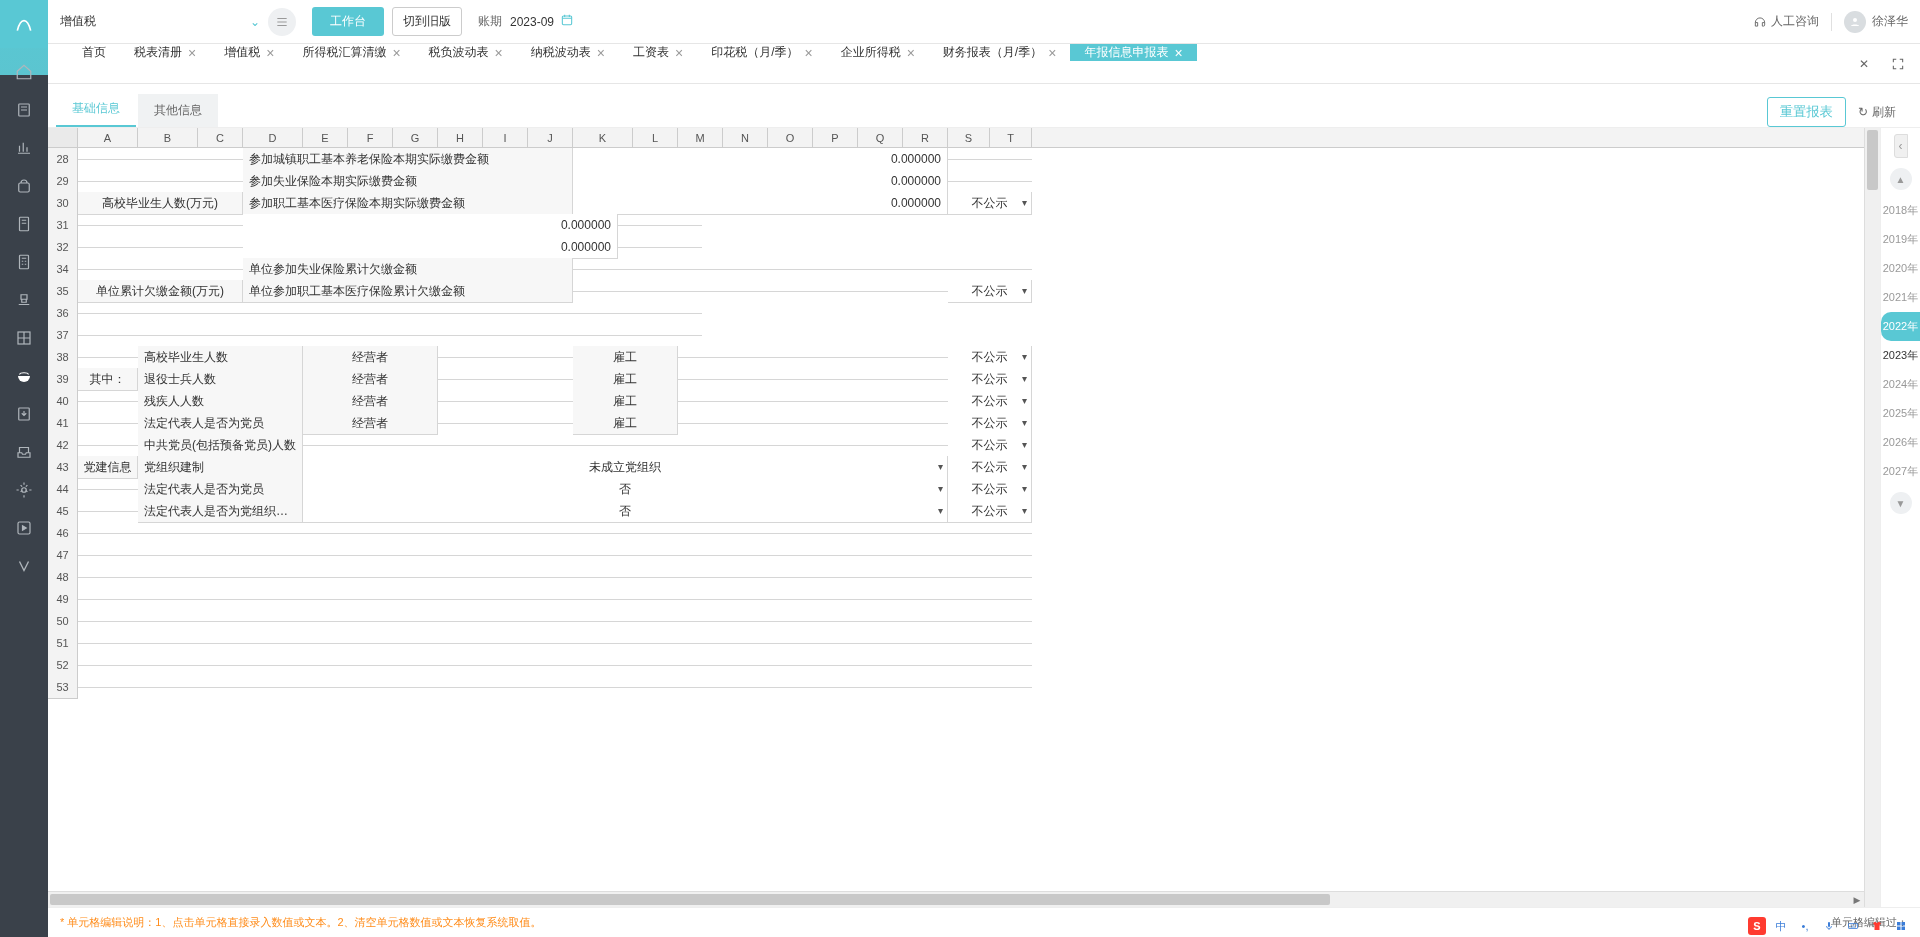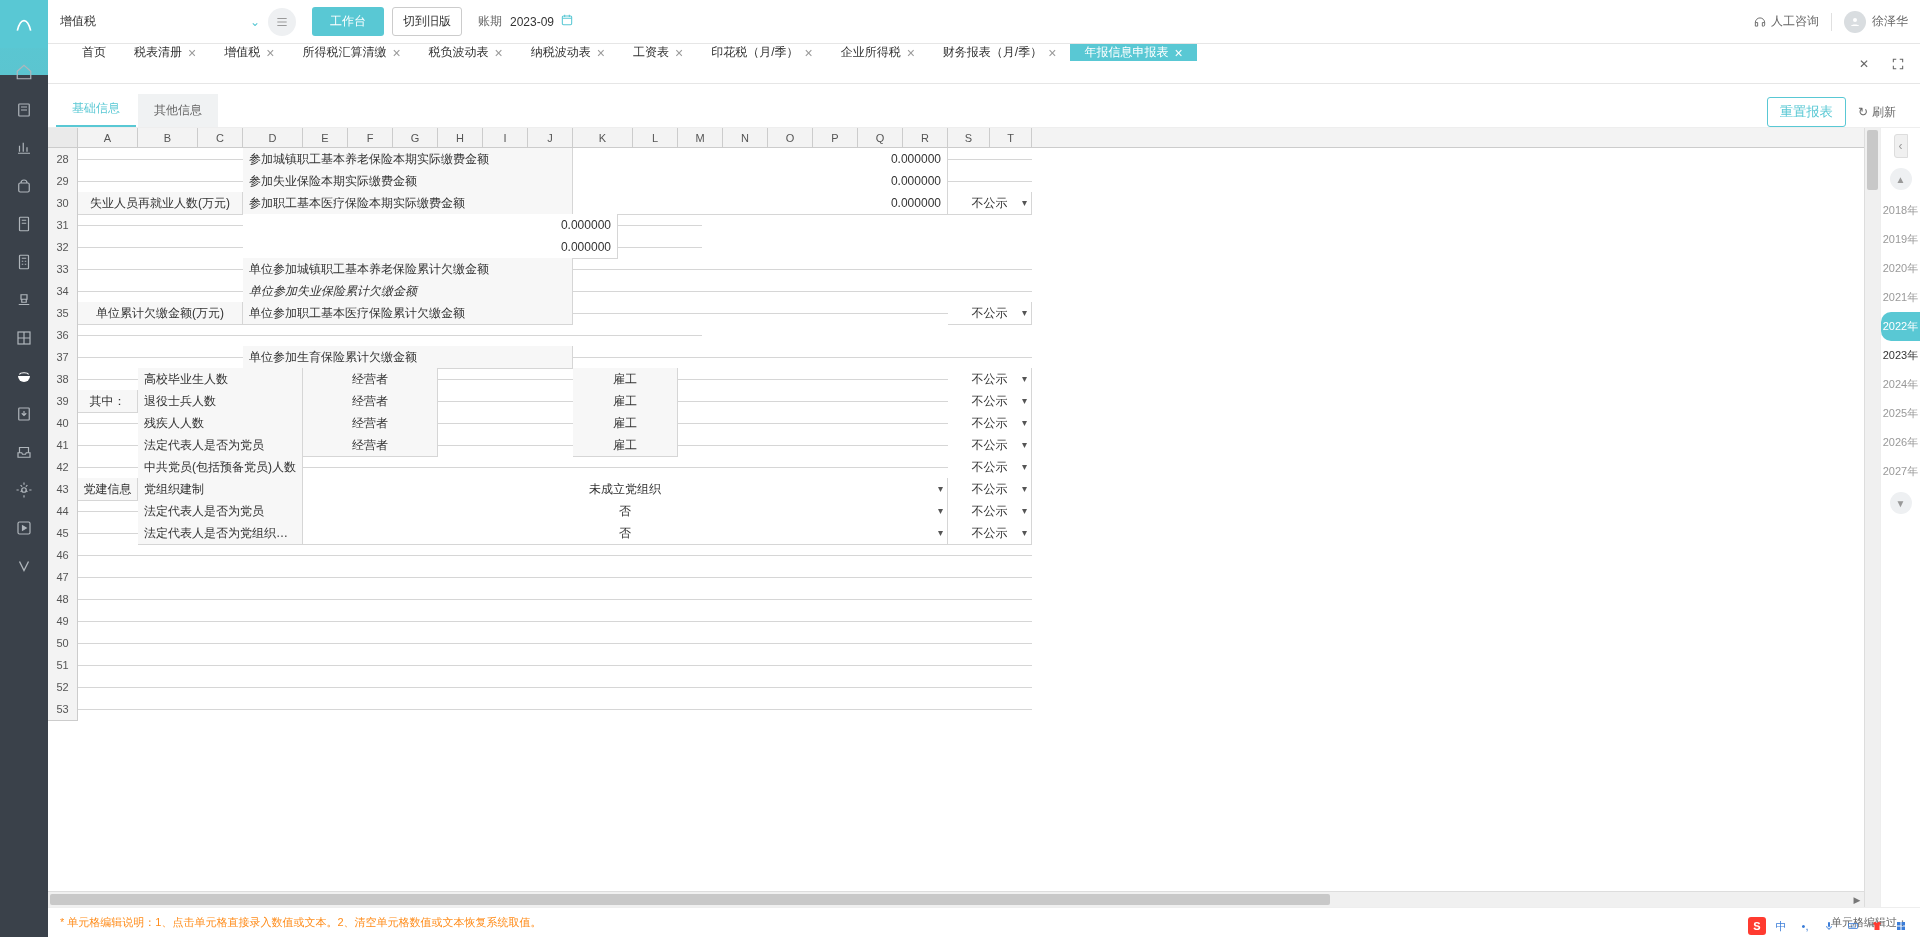--- a/index.html
+++ b/index.html
@@ -336,68 +336,60 @@
               </div>
               <div class="sheet-row">
                 <div class="row-header">29</div>
                 <div class="cell label-cell" style="width: 165px;"></div>
                 <div class="cell label-cell-left" style="width: 330px;">参加失业保险本期实际缴费金额</div>
                 <div class="cell num-cell" style="width: 375px;">0.000000</div>
                 <div class="cell center" style="width: 84px;"></div>
               </div>
               <div class="sheet-row">
                 <div class="row-header">30</div>
-                <div class="cell label-cell" style="width: 165px;">失业人员再就业人数(万元)</div>
+                <div class="cell label-cell" style="width: 165px;">高校毕业生人数(万元)</div>
                 <div class="cell label-cell-left" style="width: 330px;">参加职工基本医疗保险本期实际缴费金额</div>
                 <div class="cell num-cell" style="width: 375px;">0.000000</div>
                 <div class="cell dropdown-cell" style="width: 84px;">不公示</div>
               </div>
               <div class="sheet-row">
                 <div class="row-header">31</div>
                 <div class="cell label-cell" style="width: 165px;"></div>
                 <div class="cell num-cell" style="width: 375px;">0.000000</div>
                 <div class="cell center" style="width: 84px;"></div>
               </div>
               <div class="sheet-row">
                 <div class="row-header">32</div>
                 <div class="cell label-cell" style="width: 165px;"></div>
                 <div class="cell num-cell" style="width: 375px;">0.000000</div>
                 <div class="cell center" style="width: 84px;"></div>
               </div>
               <div class="sheet-row">
-                <div class="row-header">33</div>
-                <div class="cell label-cell" style="width: 165px;"></div>
-                <div class="cell label-cell-left" style="width: 330px;">单位参加城镇职工基本养老保险累计欠缴金额</div>
-                <div class="cell num-cell" style="width: 375px;"></div>
-                <div class="cell center" style="width: 84px;"></div>
-              </div>
-              <div class="sheet-row">
                 <div class="row-header">34</div>
                 <div class="cell label-cell" style="width: 165px;"></div>
-                <div class="cell label-cell-left" style="width: 330px; font-style: italic;">单位参加失业保险累计欠缴金额</div>
+                <div class="cell label-cell-left" style="width: 330px;">单位参加失业保险累计欠缴金额</div>
                 <div class="cell num-cell" style="width: 375px;"></div>
                 <div class="cell center" style="width: 84px;"></div>
               </div>
               <div class="sheet-row">
                 <div class="row-header">35</div>
                 <div class="cell label-cell" style="width: 165px;">单位累计欠缴金额(万元)</div>
                 <div class="cell label-cell-left" style="width: 330px;">单位参加职工基本医疗保险累计欠缴金额</div>
                 <div class="cell num-cell" style="width: 375px;"></div>
                 <div class="cell dropdown-cell" style="width: 84px;">不公示</div>
               </div>
               <div class="sheet-row">
                 <div class="row-header">36</div>
                 <div class="cell label-cell" style="width: 165px;"></div>
                 <div class="cell num-cell" style="width: 375px;"></div>
                 <div class="cell center" style="width: 84px;"></div>
               </div>
               <div class="sheet-row">
                 <div class="row-header">37</div>
                 <div class="cell label-cell" style="width: 165px;"></div>
-                <div class="cell label-cell-left" style="width: 330px;">单位参加生育保险累计欠缴金额</div>
                 <div class="cell num-cell" style="width: 375px;"></div>
                 <div class="cell center" style="width: 84px;"></div>
               </div>
               <div class="sheet-row">
                 <div class="row-header">38</div>
                 <div class="cell label-cell" style="width: 60px;"></div>
                 <div class="cell label-cell-left" style="width: 165px;">高校毕业生人数</div>
                 <div class="cell label-cell" style="width: 135px;">经营者</div>
                 <div class="cell " style="width: 135px;"></div>
                 <div class="cell label-cell" style="width: 105px;">雇工</div>

